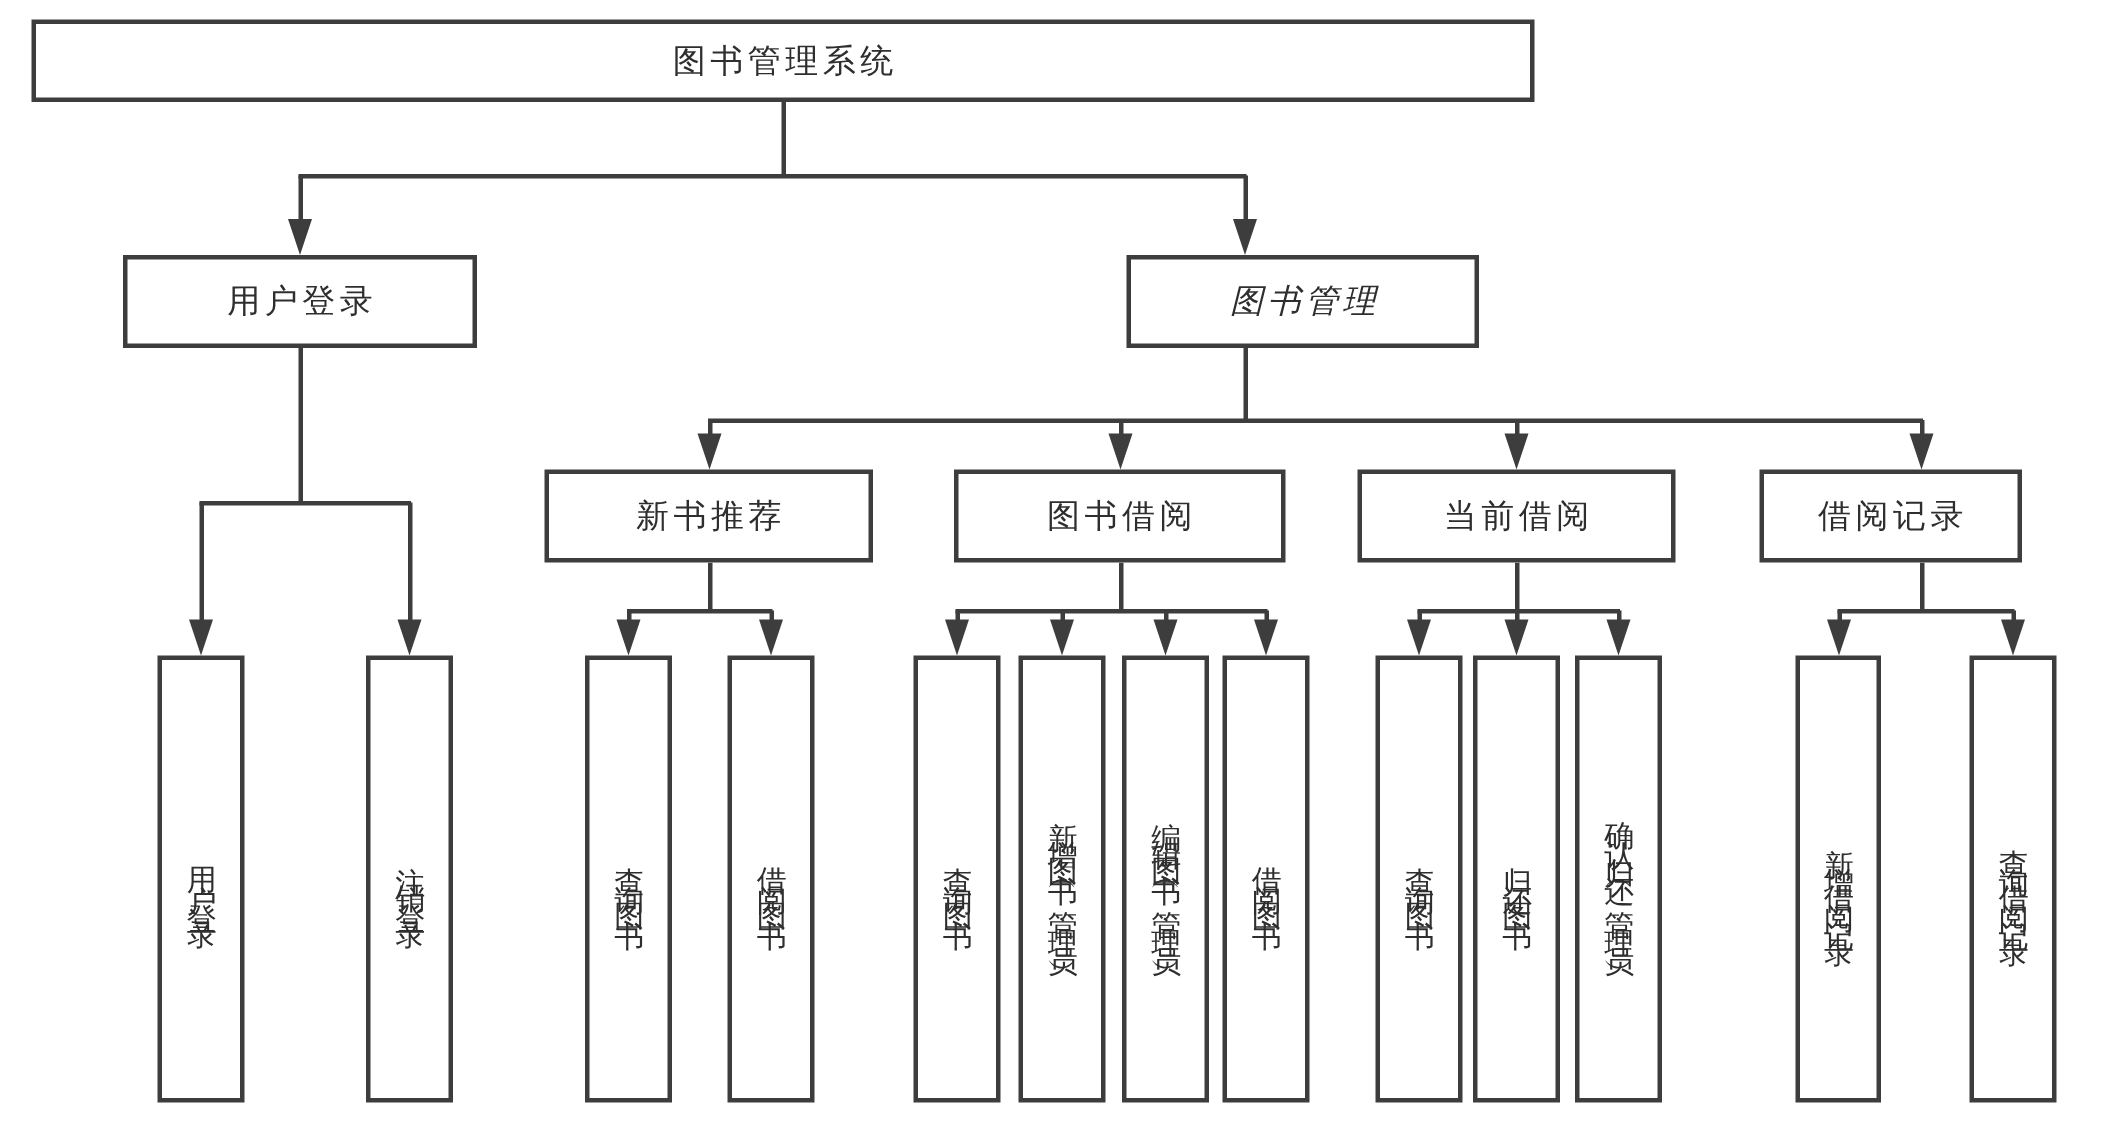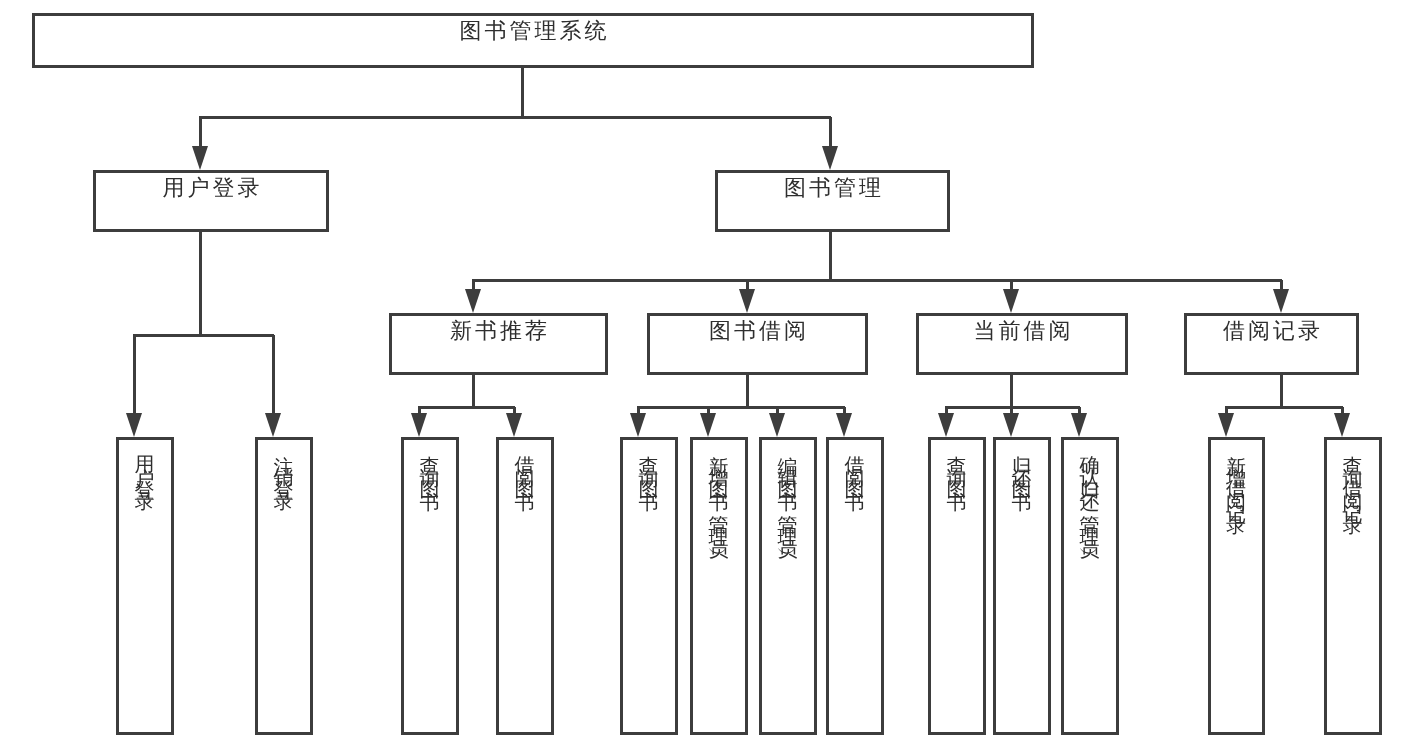--- a/index.html
+++ b/index.html
@@ -14,25 +14,24 @@
     height: 747px;
     background: var(--box-bg, #ffffff);
     overflow: hidden;
   }
   .node {
     position: absolute;
     box-sizing: border-box;
     background: var(--box-bg, #ffffff);
     border: 3px solid var(--line, #3d3d3d);
     display: flex;
-    align-items: flex-start;
+    align-items: center;
     justify-content: center;
     color: var(--text, #2e2e2e);
     z-index: 2;
-    margin-left: 11px;
   }
   .node .label {
     font-size: 22px;
     letter-spacing: 3px;
     text-indent: 3px;
     white-space: nowrap;
   }
   .node.vertical .label {
     writing-mode: vertical-rl;
     text-orientation: mixed;
@@ -73,24 +72,24 @@
 </head>
 <body>
 
 <div id="canvas">
 <div class="node" style="left: 21px; top: 13px; width: 1002px; height: 55px;">
       <span class="label">图书管理系统</span>
     </div>
     <div class="node" style="left: 82px; top: 170px; width: 236px; height: 62px;">
       <span class="label">用户登录</span>
     </div>
-    <div class="node" style="left: 704px; top: 170px; width: 235px; height: 62px;">
+    <div class="node" style="left: 751px; top: 170px; width: 235px; height: 62px; font-style: italic;">
       <span class="label">图书管理</span>
     </div>
-    <div class="node" style="left: 378px; top: 313px; width: 219px; height: 62px;">
+    <div class="node" style="left: 363px; top: 313px; width: 219px; height: 62px;">
       <span class="label">新书推荐</span>
     </div>
     <div class="node" style="left: 905px; top: 313px; width: 212px; height: 62px;">
       <span class="label">当前借阅</span>
     </div>
     <div class="node" style="left: 636px; top: 313px; width: 221px; height: 62px;">
       <span class="label">图书借阅</span>
     </div>
     <div class="node" style="left: 1173px; top: 313px; width: 175px; height: 62px;">
       <span class="label">借阅记录</span>

